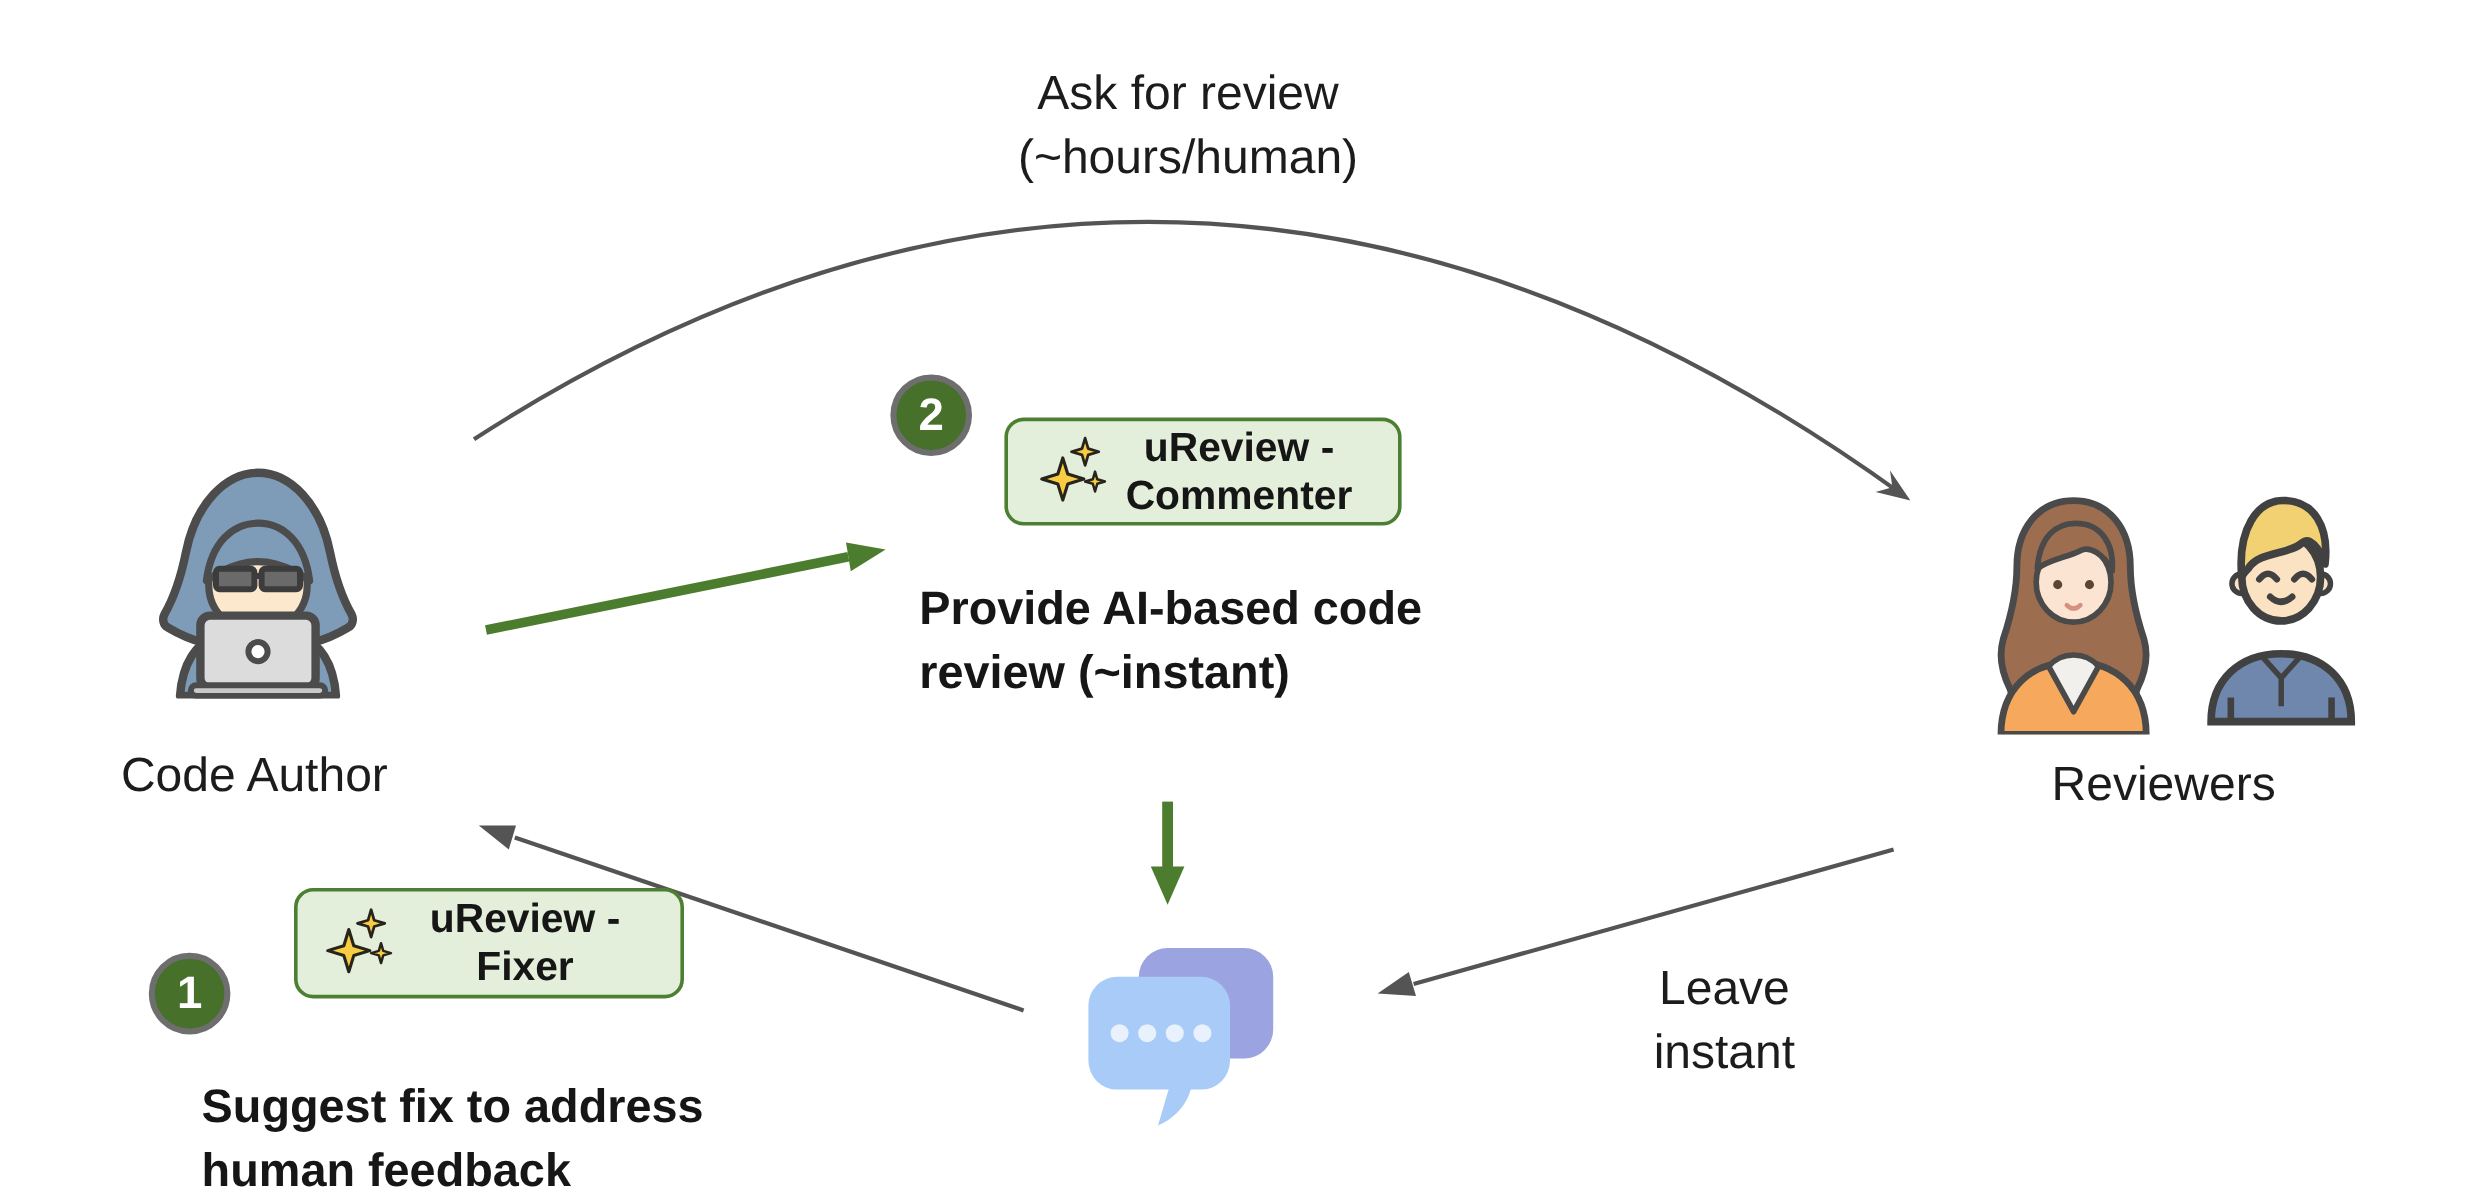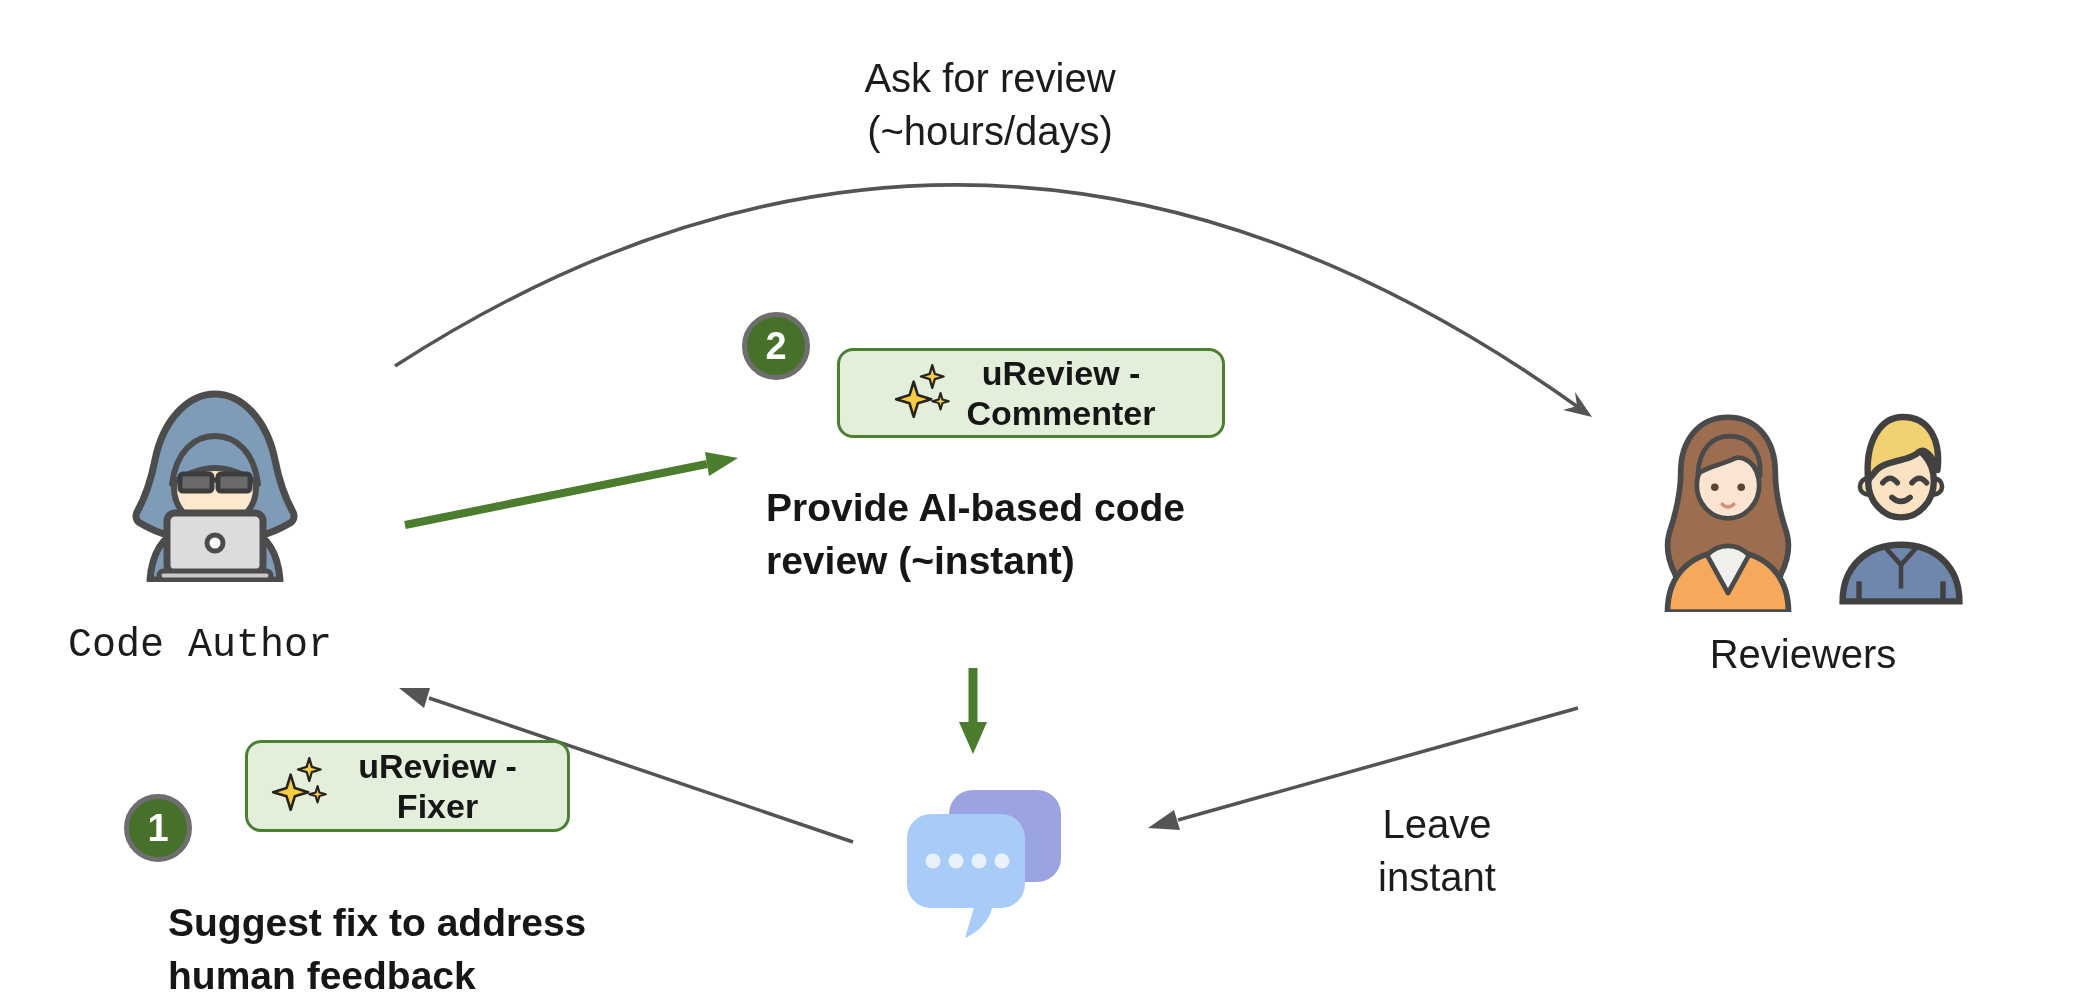--- a/index.html
+++ b/index.html
@@ -51,42 +51,42 @@
       <line x1="853" y1="842" x2="429" y2="698" stroke="#545454" stroke-width="3.5"></line>
       <polygon points="430,688 424,708 399,688" fill="#545454"></polygon>
     </g>
 
     <g>
       <line x1="1578" y1="708" x2="1178" y2="820" stroke="#545454" stroke-width="3.5"></line>
       <polygon points="1174,810 1180,830 1148,828" fill="#545454"></polygon>
     </g>
   </svg>
 
-  <div class="abs edge-label" style="left:740px;top:52px;width:500px;">Ask for review (~hours/days)</div>
+  <div class="abs edge-label" style="left:740px;top:52px;width:500px;">Ask for review (~hours/human)</div>
 
   <svg class="abs" style="left:110px;top:382px;" width="210" height="200" viewBox="0 0 210 200">
     <path d="M40,198 C42,170 54,154 70,148 L140,148 C156,154 168,170 170,198 Z" fill="#7e9cb8" stroke="#4c4c4c" stroke-width="7" stroke-linejoin="round"></path>
     <path d="M105,12 C78,12 53,38 45,78 C41,98 35,116 27,130 C25,134 26,139 30,141 C40,147 53,152 61,154 L149,154 C157,152 170,147 180,141 C184,139 185,134 183,130 C175,116 169,98 165,78 C157,38 132,12 105,12 Z" fill="#7e9cb8" stroke="#4c4c4c" stroke-width="7" stroke-linejoin="round"></path>
     <ellipse cx="105" cy="106" rx="41" ry="39" fill="#fbe8cd" stroke="#4c4c4c" stroke-width="6"></ellipse>
     <path d="M62,102 C66,70 84,54 105,54 C126,54 144,70 148,102 C148,102 128,86 105,86 C82,86 62,102 62,102 Z" fill="#7e9cb8" stroke="#4c4c4c" stroke-width="6" stroke-linejoin="round"></path>
     <g>
       <rect x="70" y="92" width="32" height="17" rx="3" fill="#6a6a6a" stroke="#3c3c3c" stroke-width="5"></rect>
       <rect x="108" y="92" width="32" height="17" rx="3" fill="#6a6a6a" stroke="#3c3c3c" stroke-width="5"></rect>
       <line x1="100" y1="98" x2="110" y2="98" stroke="#3c3c3c" stroke-width="5"></line>
     </g>
     <g>
       <rect x="57" y="131" width="96" height="60" rx="8" fill="#dcdcdc" stroke="#4c4c4c" stroke-width="7"></rect>
       <circle cx="105" cy="161" r="8" fill="#ffffff" stroke="#4c4c4c" stroke-width="5"></circle>
       <rect x="49" y="189" width="112" height="9" rx="4.5" fill="#c9c9c9" stroke="#4c4c4c" stroke-width="5"></rect>
     </g>
   </svg>
-  <div class="abs node-label" style="left:50px;top:620px;width:300px;font-family:Liberation Mono, monospace;">Code Author</div>
+  <div class="abs node-label" style="left:62px;top:620px;width:300px;">Code Author</div>
 
   <div class="abs step-circle" style="left:742px;top:312px;">2</div>
-  <div class="abs badge" style="left:837px;top:348px;width:388px;height:90px;">
+  <div class="abs badge" style="left:837px;top:348px;width:331px;height:90px;">
     <svg width="62" height="66" viewBox="0 0 60 60">
       <path d="M20,19 L24,32 L37,36 L24,40 L20,53 L16,40 L3,36 L16,32 Z" fill="#f8cd43" stroke="#27241c" stroke-width="2.5" stroke-linejoin="round"></path>
       <path d="M38,3 L40.5,11.5 L49,14 L40.5,16.5 L38,25 L35.5,16.5 L27,14 L35.5,11.5 Z" fill="#f8cd43" stroke="#27241c" stroke-width="2.2" stroke-linejoin="round"></path>
       <path d="M46,30 L47.8,36.2 L54,38 L47.8,39.8 L46,46 L44.2,39.8 L38,38 L44.2,36.2 Z" fill="#f8cd43" stroke="#27241c" stroke-width="2" stroke-linejoin="round"></path>
     </svg>
     <div class="badge-text">uReview - Commenter</div>
   </div>
   <div class="abs desc" style="left:766px;top:481px;width:484px;">Provide AI-based code review (~instant)</div>
 
   <svg class="abs" style="left:1652px;top:404px;" width="152" height="208" viewBox="0 0 160 220">

